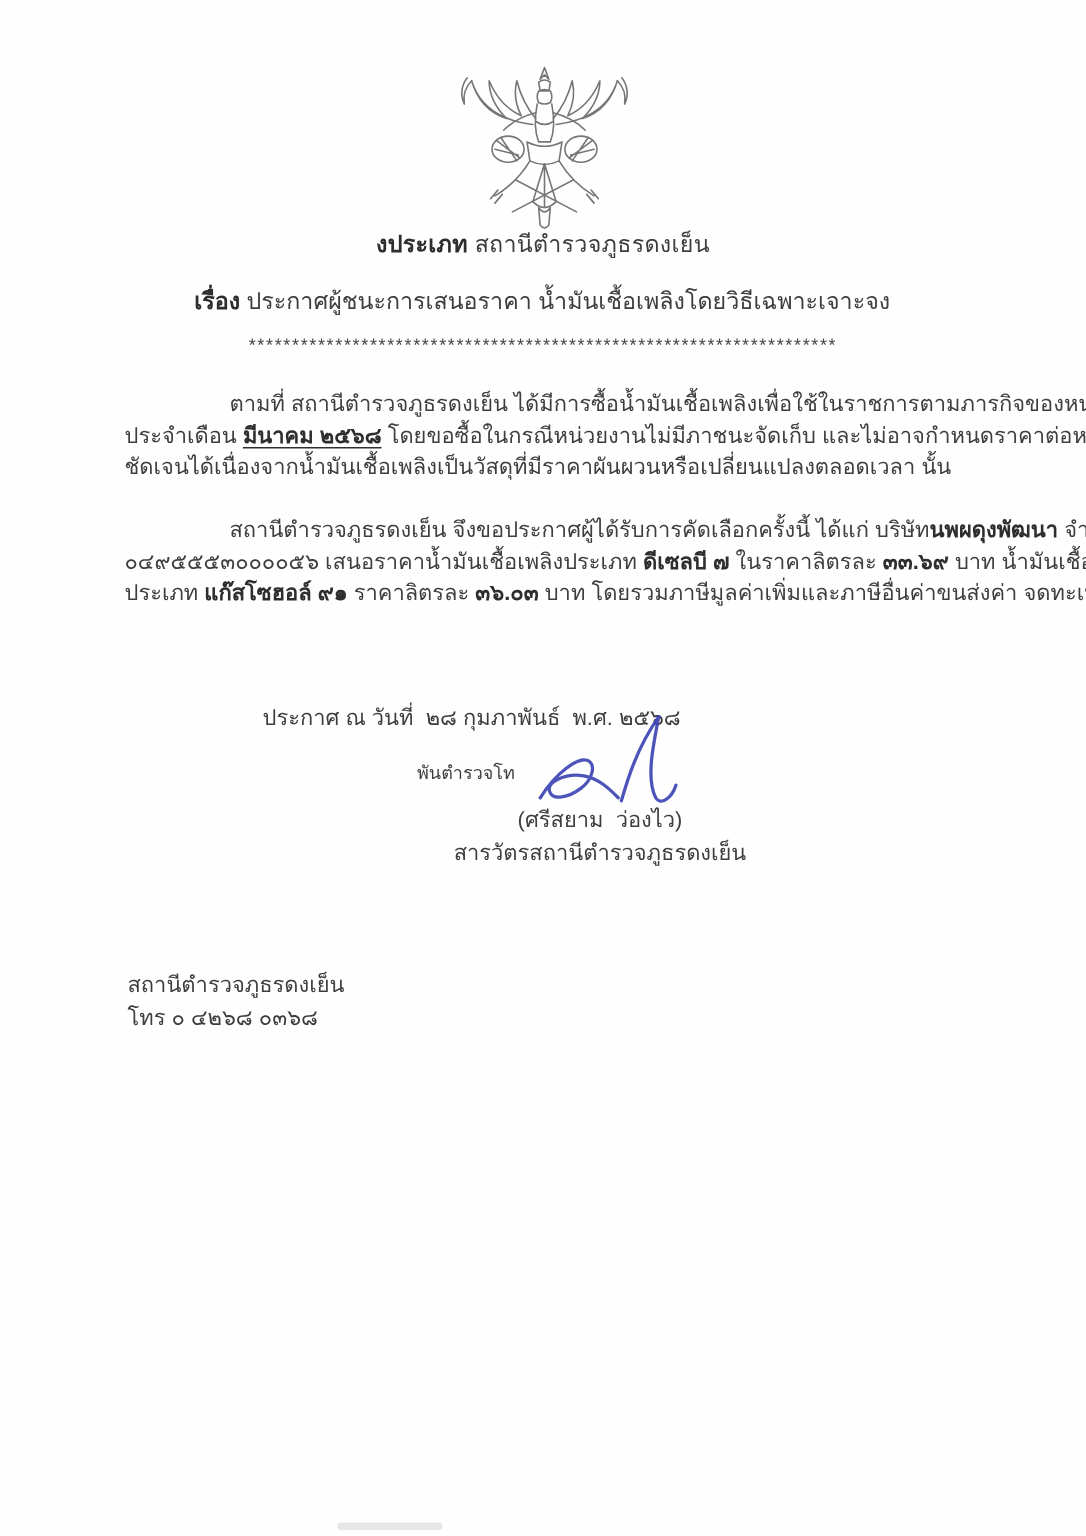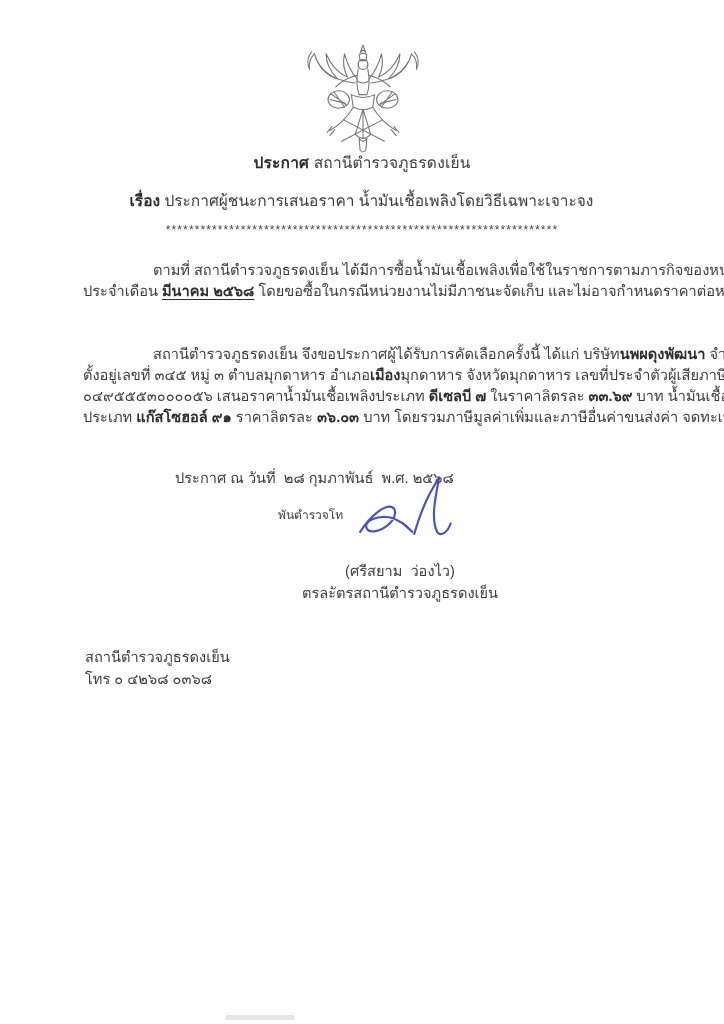--- a/index.html
+++ b/index.html
@@ -18,21 +18,21 @@
   .subject{left:0;top:188px;width:723px;font-size:15.5px;}
   .stars{left:0;top:223px;width:724px;font-size:12px;letter-spacing:1.1px;color:#474747;}
   .bodypara{left:83px;width:566px;font-size:14.6px;line-height:21px;text-align:left;}
   .para1{top:260px;}
   .para2{top:344px;}
   .tline{white-space:nowrap;}
   .tline.first{text-indent:70px;}
   .dateline{left:175px;top:466px;font-size:14.6px;}
   .rank{left:278px;top:505px;font-size:12px;}
   .sig{left:356px;top:472px;width:104px;height:76px;}
-  .signer{left:280px;top:536px;width:240px;font-size:14.6px;line-height:22px;margin-top:24px;}
+  .signer{left:280px;top:536px;width:240px;font-size:14.6px;line-height:22px;}
   .footer{left:85px;top:646px;font-size:14.6px;line-height:22px;}
   .scan-smudge{left:225px;top:1015px;width:70px;height:5px;background:#c9c9c9;opacity:.45;border-radius:3px;}
   svg{display:block;}
 </style>
 </head>
 <body>
 
 <div class="page">
 
   <div class="abs emblem">
@@ -57,50 +57,50 @@
         <path d="M60 67 C54 77 46 85 36 91 M38 87 L33 93 M41 90 L36 96"></path>
         <path d="M80 67 C86 77 94 85 104 91 M102 87 L107 93 M99 90 L104 96"></path>
         <path d="M70 69 L62 95 M70 69 L70 99 M70 69 L78 95"></path>
         <path d="M62 95 Q70 103 78 95"></path>
         <path d="M66 99 Q70 105 74 99 L73 111 Q70 115 67 111 Z"></path>
         <path d="M50 80 L92 102 M90 80 L48 102"></path>
       </g>
     </svg>
   </div>
 
-  <div class="abs title center"><span class="b">ประกาศ </span><span>สถานีตำรวจภูธรดงเย็น</span></div>
+  <div class="abs title center"><span class="b">งประเภท </span><span>สถานีตำรวจภูธรดงเย็น</span></div>
   <div class="abs subject center"><span class="b">เรื่อง </span><span>ประกาศผู้ชนะการเสนอราคา น้ำมันเชื้อเพลิงโดยวิธีเฉพาะเจาะจง</span></div>
   <div class="abs stars center">********************************************************************</div>
 
   <div class="abs bodypara para1">
       <div class="tline first"><span>ตามที่ สถานีตำรวจภูธรดงเย็น ได้มีการซื้อน้ำมันเชื้อเพลิงเพื่อใช้ในราชการตามภารกิจของหน่วยงาน</span></div>
       <div class="tline"><span>ประจำเดือน </span><span class="b u">มีนาคม ๒๕๖๘</span><span> โดยขอซื้อในกรณีหน่วยงานไม่มีภาชนะจัดเก็บ และไม่อาจกำหนดราคาต่อหน่วยที่</span></div>
+      <div class="tline"><span>ชัดเจนได้เนื่องจากน้ำมันเชื้อเพลิงเป็นวัสดุที่มีราคาผันผวนหรือเปลี่ยนแปลงตลอดเวลา นั้น</span></div>
     </div>
   <div class="abs bodypara para2">
       <div class="tline first"><span>สถานีตำรวจภูธรดงเย็น จึงขอประกาศผู้ได้รับการคัดเลือกครั้งนี้ ได้แก่ บริษัท</span><span class="b">นพผดุงพัฒนา</span><span> จำกัด</span></div>
-      <div class="tline"><span>ตั้งอยู่เลขที่ ๓๔๕ หมู่ ๓ ตำบลมุกดาหาร อำเภอ</span><span class="b">เมือง</span><span>มุกดาหาร จังหวัดมุกดาหาร เลขที่ประจำตัวผู้เสียภาษี</span></div>
       <div class="tline"><span>๐๔๙๕๕๕๓๐๐๐๐๕๖ เสนอราคาน้ำมันเชื้อเพลิงประเภท </span><span class="b">ดีเซลบี ๗</span><span> ในราคาลิตรละ </span><span class="b">๓๓.๖๙</span><span> บาท น้ำมันเชื้อเพลิง</span></div>
       <div class="tline"><span>ประเภท </span><span class="b">แก๊สโซฮอล์ ๙๑</span><span> ราคาลิตรละ </span><span class="b">๓๖.๐๓</span><span> บาท โดยรวมภาษีมูลค่าเพิ่มและภาษีอื่นค่าขนส่งค่า จดทะเบียน และ</span></div>
     </div>
 
   <div class="abs dateline pre">ประกาศ ณ วันที่  ๒๘ กุมภาพันธ์  พ.ศ. ๒๕๖๘</div>
   <div class="abs rank">พันตำรวจโท</div>
 
   <div class="abs sig">
     <svg viewBox="0 0 100 70" width="104" height="76">
       <g stroke="#3f46b4" fill="none" stroke-width="2.1" stroke-linecap="round" stroke-linejoin="round" opacity="0.92">
         <path d="M4 56 C14 40 28 30 34 32 C40 34 38 44 30 50 C22 56 12 58 10 52 C8 46 20 40 32 42 C42 44 48 50 54 56"></path>
         <path d="M56 58 C60 44 66 24 80 4 C76 24 72 44 78 56 C81 61 88 57 91 48"></path>
       </g>
     </svg>
   </div>
 
   <div class="abs signer center">
     <div class="pre">(ศรีสยาม  ว่องไว)</div>
-    <div>ตรละัตรสถานีตำรวจภูธรดงเย็น</div>
+    <div>สารวัตรสถานีตำรวจภูธรดงเย็น</div>
   </div>
 
   <div class="abs footer">
     <div>สถานีตำรวจภูธรดงเย็น</div>
     <div class="pre">โทร ๐ ๔๒๖๘ ๐๓๖๘</div>
   </div>
 
   <div class="abs scan-smudge"></div>
 </div>
 

